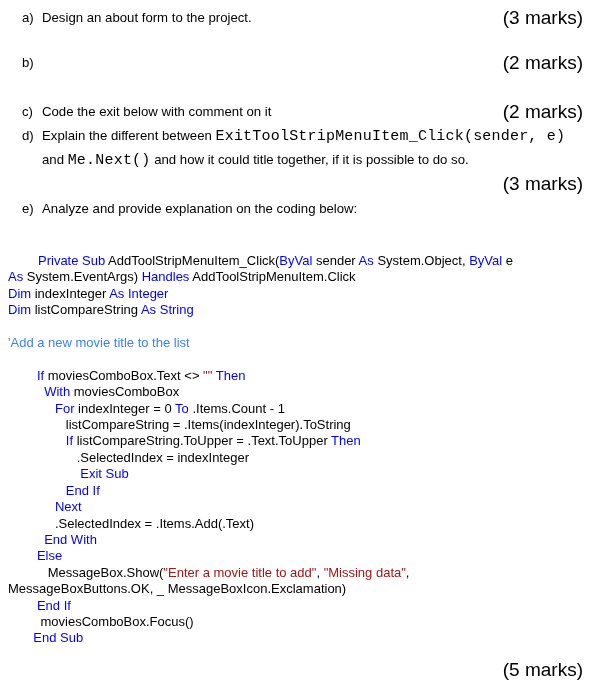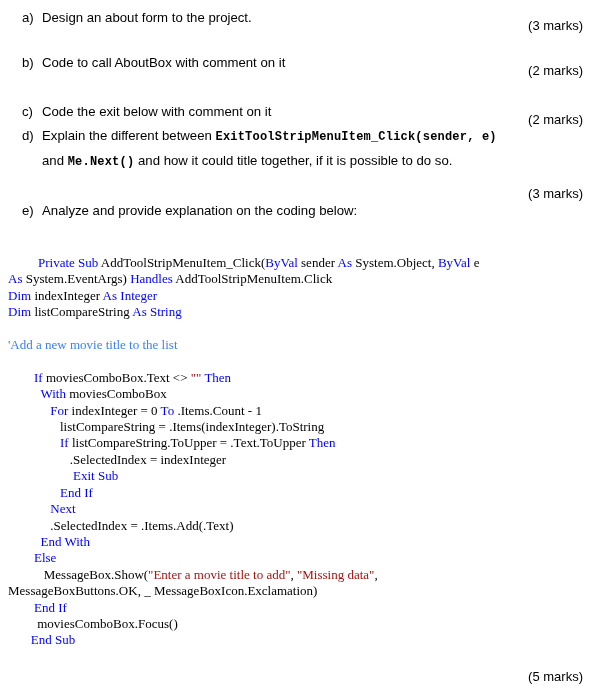--- a/index.html
+++ b/index.html
@@ -47,50 +47,49 @@
     position: relative;
     display: block;
   }
   .q-text {
     display: inline;
     margin-top: 32px;
   }
   .marks {
     position: absolute;
     right: 0;
-    top: 8px;
-    font-size: 13px;
+    top: 0;
+    font-size: 19px;
     white-space: nowrap;
   }
   .marks-row {
     position: relative;
     height: 17px;
   }
   .mono {
     font-family: "Liberation Mono", "DejaVu Sans Mono", monospace;
-    font-size: 12px;
+    font-size: 15px;
     letter-spacing: 0.2px;
-    font-weight: bold;
   }
 
   
   .sp-a { height: 14px; }
   .sp-b { height: 16px; }
   .sp-d1 { height: 7px; }
   .sp-d2 { height: 6px; }
   .sp-e { height: 8px; }
   .sp-top { height: 9px; }
   .sp-code { height: 18px; }
   .sp-tail { height: 12px; }
 
   
   .code-block {
     padding-left: 38px;
     padding-right: 8px;
-    font-family: Liberation Serif, serif;
+    font-family: Liberation Sans, sans-serif;
     font-size: 13px;
     line-height: 16.4px;
     white-space: pre-wrap;
   }
   .code-line {
     white-space: pre-wrap;
     min-height: 16.4px;
   }
   .code-line.flush {
     margin-left: -38px;
@@ -122,21 +121,20 @@
       <span class="marks">(3 marks)</span>
     </span>
   </div>
 
   <div class="sp-a"></div>
   <div class="sp-a"></div>
 
   <div class="q-item">
     <span class="q-marker">b)</span>
     <span class="q-body">
-      <span class="q-text">Code to call AboutBox with comment on it</span>
       <span class="marks">(2 marks)</span>
     </span>
   </div>
 
   <div class="sp-b"></div>
   <div class="sp-b"></div>
 
   <div class="q-item">
     <span class="q-marker">c)</span>
     <span class="q-body">

